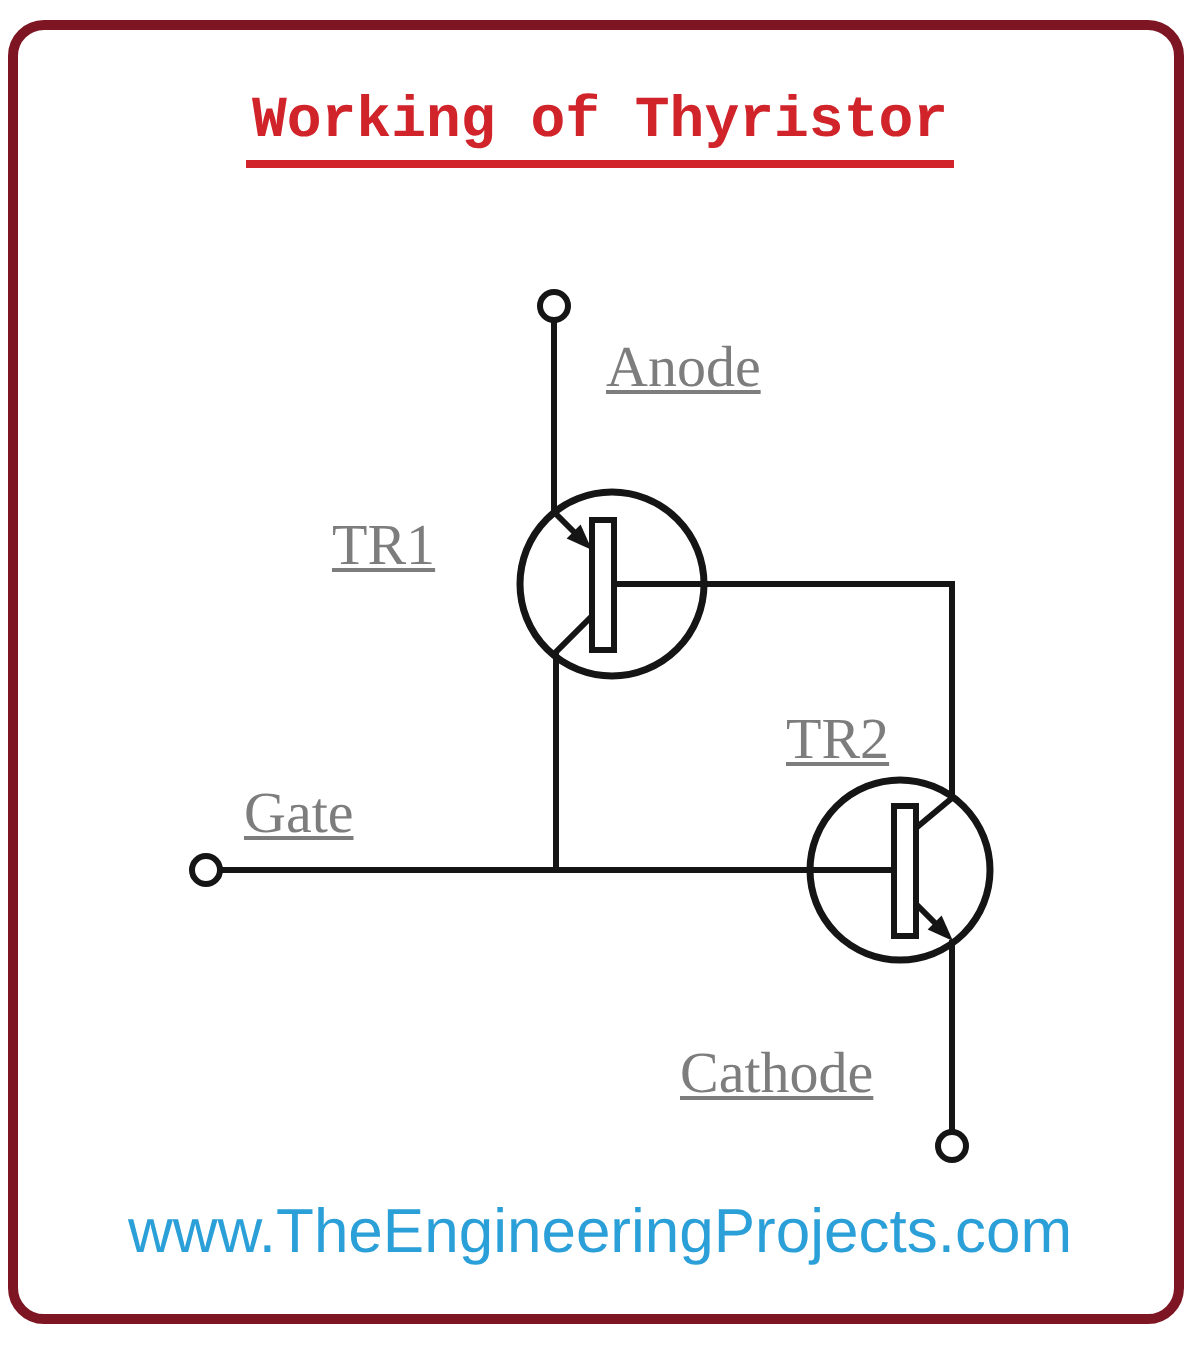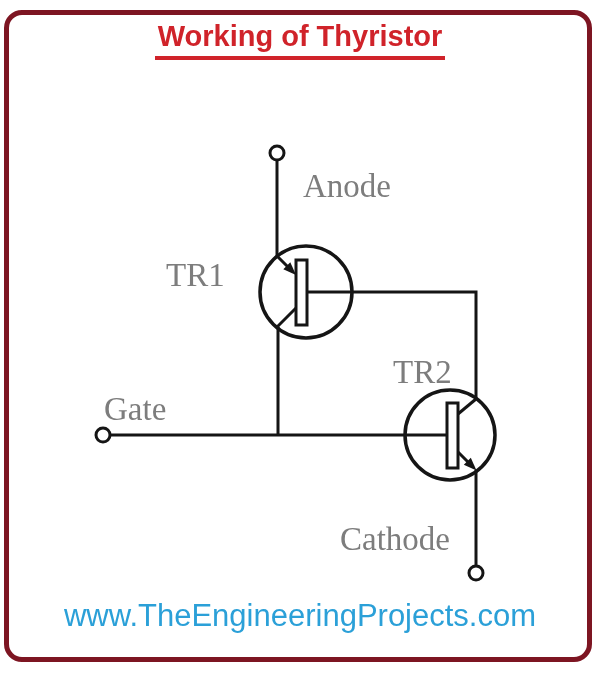--- a/index.html
+++ b/index.html
@@ -8,36 +8,36 @@
     --url-color:#2ba0d8;
     --label-color:#7d7d7d;
     --line-color:#151515;
   }
   *{margin:0;padding:0;box-sizing:border-box;}
   html,body{width:600px;height:675px;background:#ffffff;overflow:hidden;}
   .stage{position:relative;width:600px;height:675px;background:#fff;
          font-family:"Liberation Sans",sans-serif;}
   .frame{position:absolute;left:4px;top:10px;width:588px;height:652px;
          border:5px solid var(--frame-color);border-radius:18px;}
-  .title-wrap{position:absolute;left:0;top:20px;width:600px;text-align:center;}
+  .title-wrap{position:absolute;left:0;top:44px;width:600px;text-align:center;font-family:Liberation Mono, monospace;}
   .title-wrap span{display:inline-block;font-size:29px;font-weight:bold;
          color:var(--title-color);line-height:1.15;
          border-bottom:4px solid var(--title-color);padding:0 3px 3px 3px;}
   .schematic{position:absolute;left:0;top:0;width:600px;height:675px;}
   .wire{stroke:var(--line-color);stroke-width:3;fill:none;}
   .body{stroke:var(--line-color);stroke-width:3.5;fill:none;}
   .bar{fill:#ffffff;stroke:var(--line-color);stroke-width:3;}
   .terminal{fill:#ffffff;stroke:var(--line-color);stroke-width:3;}
   .arrow{fill:var(--line-color);stroke:none;}
   .lbl{position:absolute;font-family:"Liberation Serif","DejaVu Serif",serif;
-       font-size:33px;line-height:1;color:var(--label-color);white-space:nowrap;}
+       font-size:29px;line-height:1;color:var(--label-color);white-space:nowrap;text-decoration:underline;}
   .lbl-anode{left:303px;top:170px;}
   .lbl-tr1{left:166px;top:259px;}
   .lbl-tr2{left:393px;top:356px;}
-  .lbl-gate{left:104px;top:393px;}
+  .lbl-gate{left:122px;top:393px;}
   .lbl-cathode{left:340px;top:523px;text-align:center;}
   .url-wrap{position:absolute;left:0;top:600px;width:600px;text-align:center;}
   .url-wrap span{font-size:31px;color:var(--url-color);line-height:1;margin-top:12px;}
 </style>
 </head>
 <body>
 
 <div class="stage">
 
   <div class="frame"></div>

